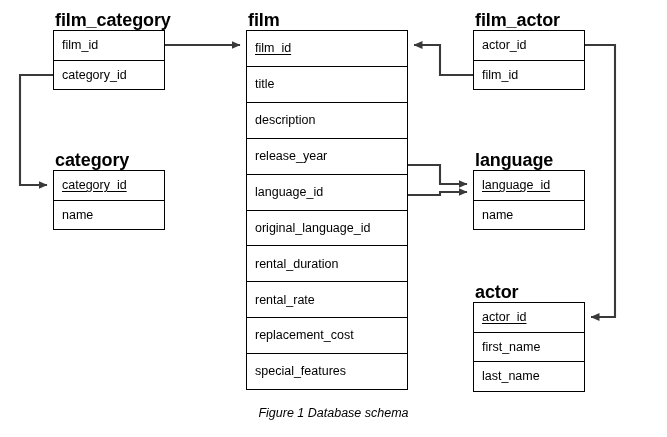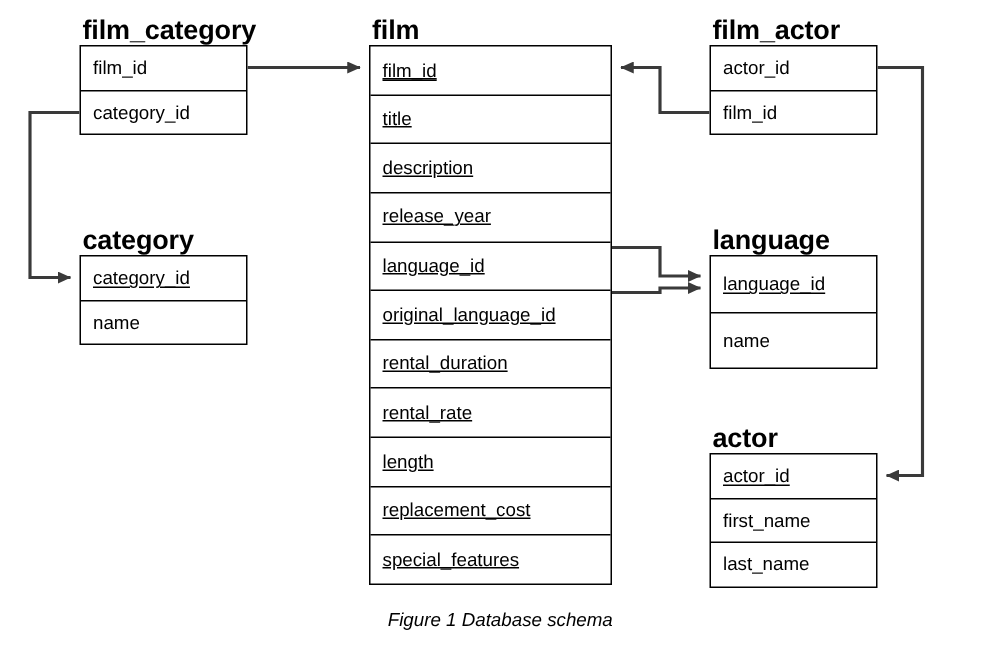--- a/index.html
+++ b/index.html
@@ -130,21 +130,21 @@
     <div class="entity-box">
       <div class="attr pk">
         <span class="attr-label">category_id</span>
       </div>
       <div class="attr">
         <span class="attr-label">name</span>
       </div>
     </div>
   </div>
 
-  <div class="entity" style="left:246px; top:30px; width:162px; height:360px;text-decoration:underline;">
+  <div class="entity" style="left:246px; top:30px; width:162px; height:360px;">
     <div class="entity-title">film</div>
     <div class="entity-box">
       <div class="attr pk">
         <span class="attr-label">film_id</span>
       </div>
       <div class="attr">
         <span class="attr-label">title</span>
       </div>
       <div class="attr">
         <span class="attr-label">description</span>
@@ -156,23 +156,20 @@
         <span class="attr-label">language_id</span>
       </div>
       <div class="attr">
         <span class="attr-label">original_language_id</span>
       </div>
       <div class="attr">
         <span class="attr-label">rental_duration</span>
       </div>
       <div class="attr">
         <span class="attr-label">rental_rate</span>
-      </div>
-      <div class="attr">
-        <span class="attr-label">length</span>
       </div>
       <div class="attr">
         <span class="attr-label">replacement_cost</span>
       </div>
       <div class="attr">
         <span class="attr-label">special_features</span>
       </div>
     </div>
   </div>
 
@@ -181,21 +178,21 @@
     <div class="entity-box">
       <div class="attr">
         <span class="attr-label">actor_id</span>
       </div>
       <div class="attr">
         <span class="attr-label">film_id</span>
       </div>
     </div>
   </div>
 
-  <div class="entity" style="left:473px; top:170px; width:112px; height:76px;">
+  <div class="entity" style="left:473px; top:170px; width:112px; height:60px;">
     <div class="entity-title">language</div>
     <div class="entity-box">
       <div class="attr pk">
         <span class="attr-label">language_id</span>
       </div>
       <div class="attr">
         <span class="attr-label">name</span>
       </div>
     </div>
   </div>

